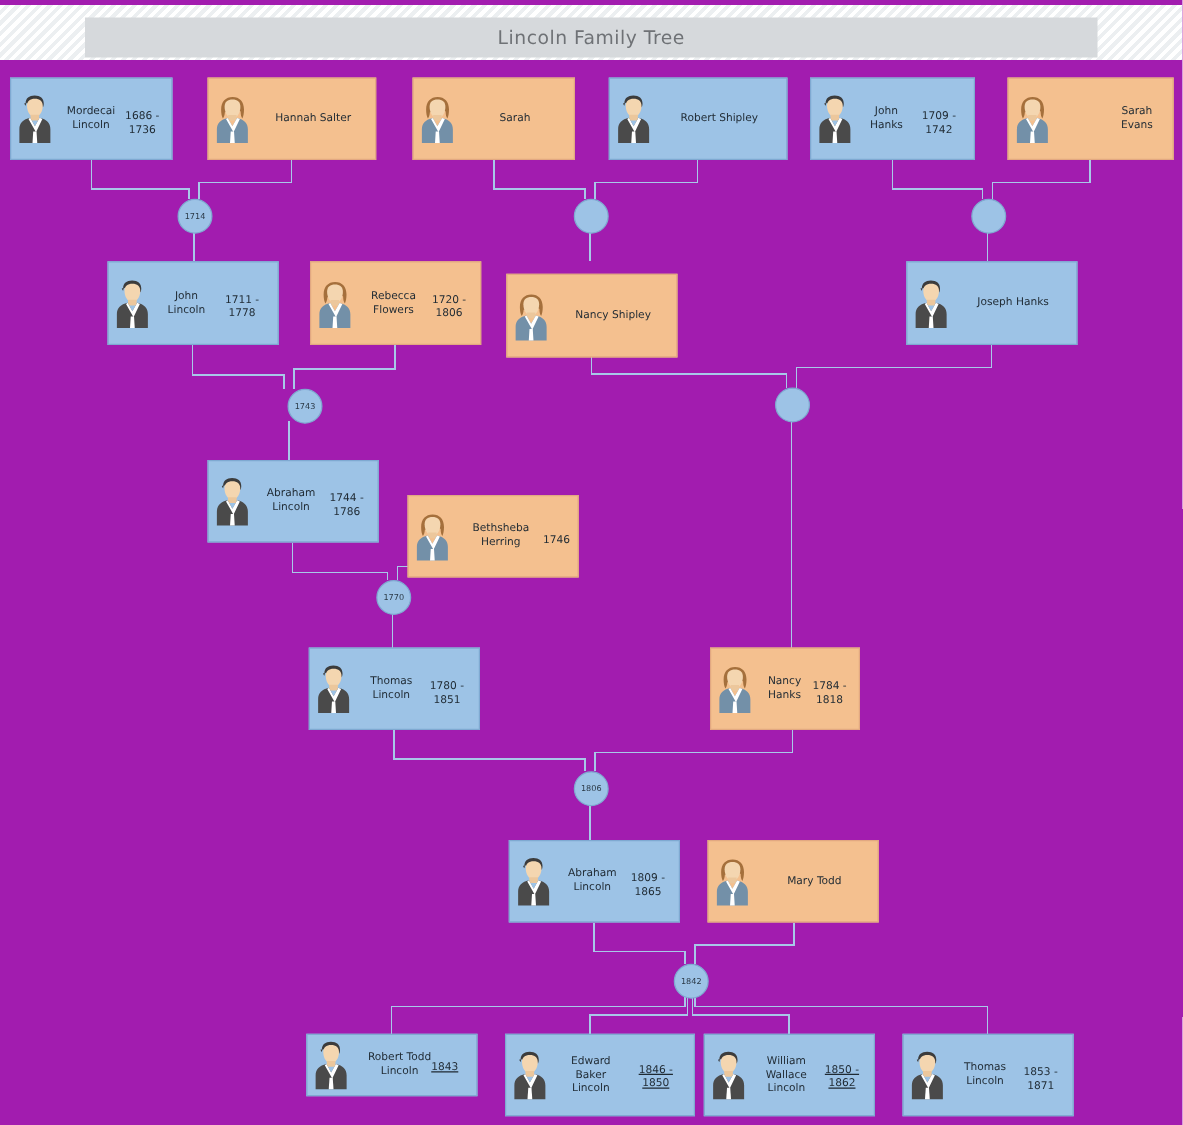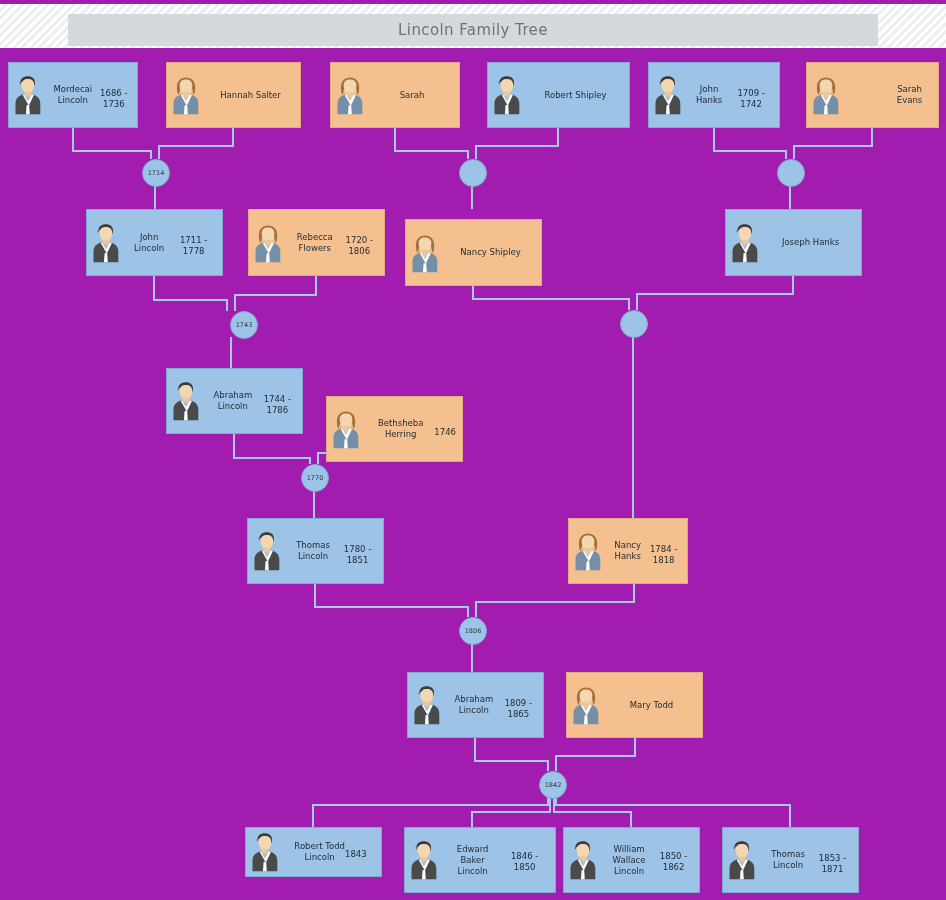--- a/index.html
+++ b/index.html
@@ -45,21 +45,21 @@
     padding-right:6px;
   }
   .nm{
     font-size:8.5px;color:#1f2a33;line-height:11px;text-align:center;
     font-family:"DejaVu Sans",sans-serif;
   }
   .dt{
     font-size:8.5px;color:#1f2a33;line-height:11px;text-align:center;
     margin-top:7px;font-family:"DejaVu Sans",sans-serif;
   }
-  .dt.tight{margin-top:4px;}
+  .dt.tight{margin-top:4px;text-decoration:underline;}
 
   
   .node{
     position:absolute;border-radius:50%;
     background:#9dc3e6;border:1px solid #7fa9d1;
     display:flex;align-items:center;justify-content:center;
   }
   .node span{
     font-size:6.5px;color:#2b3a47;
     font-family:"DejaVu Sans",sans-serif;

